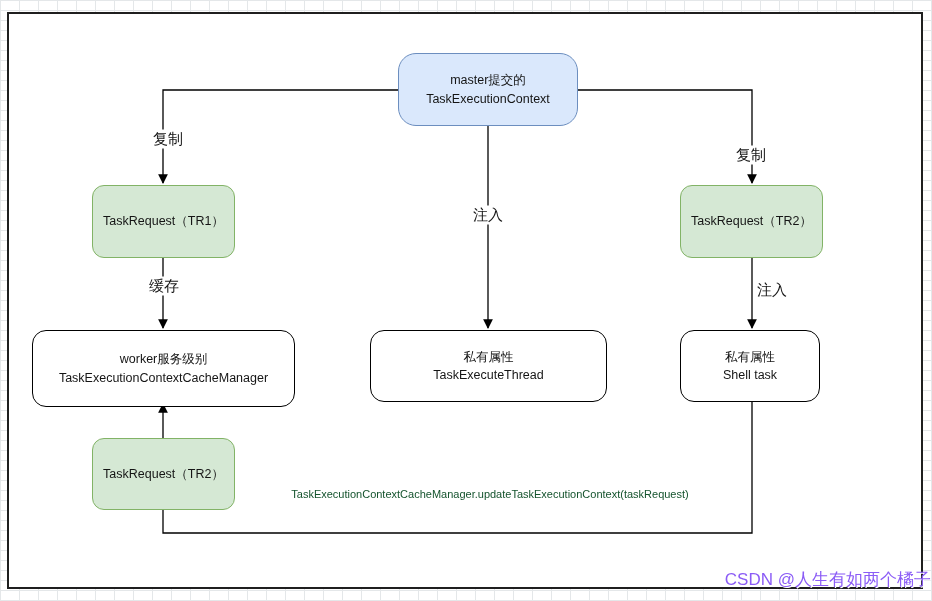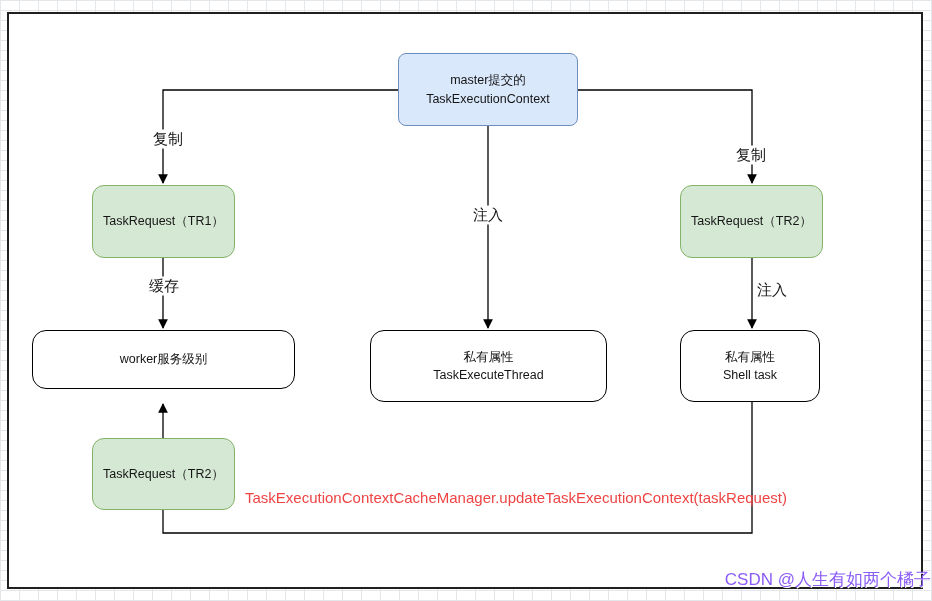--- a/index.html
+++ b/index.html
@@ -14,30 +14,30 @@
   }
   .frame{
     position:absolute;left:7px;top:12px;width:916px;height:577px;
     background:#ffffff;border:2px solid #1f1f1f;box-sizing:border-box;
   }
   svg.edges{position:absolute;left:0;top:0;width:932px;height:601px;pointer-events:none;}
   .node{
     position:absolute;display:flex;flex-direction:column;align-items:center;justify-content:center;
     text-align:center;font-size:12.5px;line-height:1.45;color:#151515;box-sizing:border-box;
   }
-  .node-blue{background:var(--blue-fill,#dae8fc);border:1.3px solid var(--blue-border,#6c8ebf);border-radius:8px;}
+  .node-blue{background:var(--blue-fill,#dae8fc);border:1.3px solid var(--blue-border,#6c8ebf);border-radius:18px;}
   .node-green{background:var(--green-fill,#d5e8d4);border:1.3px solid var(--green-border,#82b366);border-radius:12px;}
   .node-white{background:#ffffff;border:1.3px solid #000000;border-radius:14px;}
   .edge-label{
     position:absolute;transform:translate(-50%,-50%);
     background:#ffffff;padding:0 2px;font-size:15px;color:#151515;white-space:nowrap;
   }
   .note{
     position:absolute;left:245px;top:487px;width:490px;text-align:center;
-    font-size:15px;line-height:1.45;color:#ef4444;
+    font-size:11px;line-height:1.45;color:#14532d;
   }
   .watermark{
     position:absolute;right:1px;top:568px;font-size:17px;color:#8b5cf6;
     white-space:nowrap;text-shadow:1px 1px 0 #ffffff;
   }
 </style>
 </head>
 <body>
 
 <div class="frame"></div>
@@ -64,22 +64,23 @@
 </div>
 
 <div class="node node-green" style="left:92px;top:185px;width:143px;height:73px;">
   <span>TaskRequest（TR1）</span>
 </div>
 
 <div class="node node-green" style="left:680px;top:185px;width:143px;height:73px;">
   <span>TaskRequest（TR2）</span>
 </div>
 
-<div class="node node-white" style="left:32px;top:330px;width:263px;height:59px;">
+<div class="node node-white" style="left:32px;top:330px;width:263px;height:77px;">
   <span>worker服务级别</span>
+  <span>TaskExecutionContextCacheManager</span>
 </div>
 
 <div class="node node-white" style="left:370px;top:330px;width:237px;height:72px;">
   <span>私有属性</span>
   <span>TaskExecuteThread</span>
 </div>
 
 <div class="node node-white" style="left:680px;top:330px;width:140px;height:72px;">
   <span>私有属性</span>
   <span>Shell task</span>

